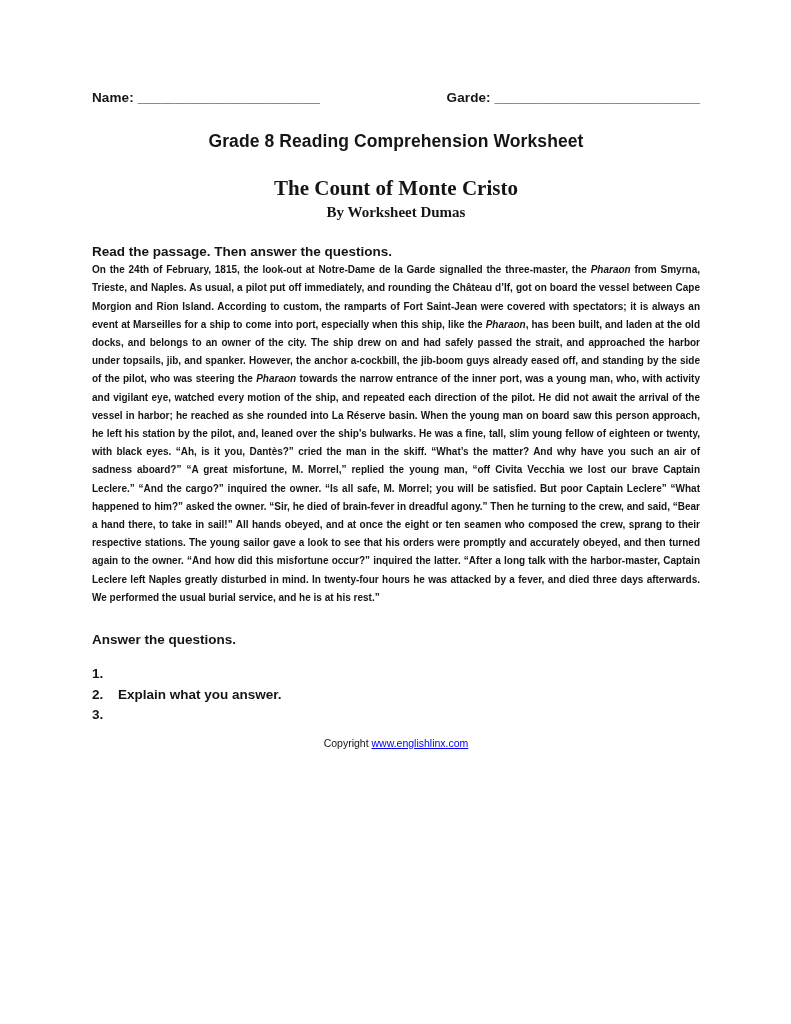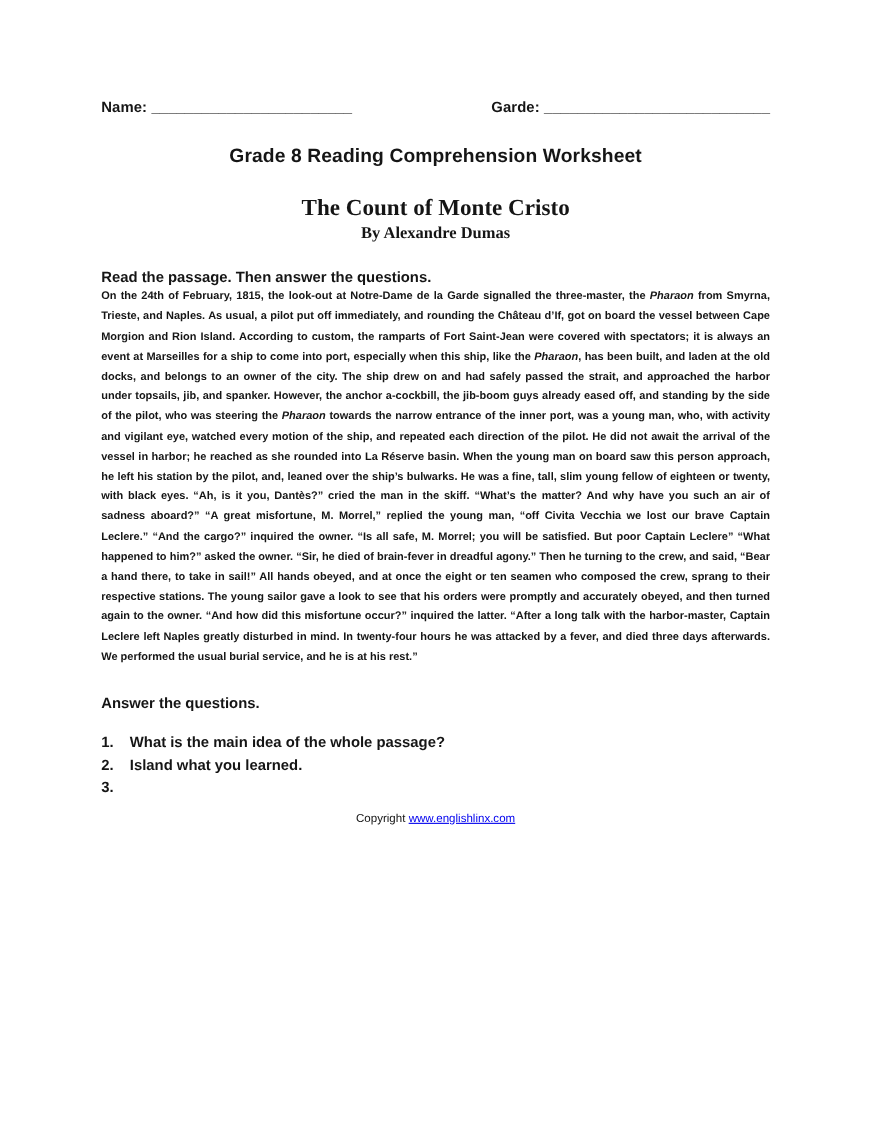--- a/index.html
+++ b/index.html
@@ -91,36 +91,35 @@
     </span>
     <span class="field-group">
       <span>Garde:</span>
       <span class="blank-line">___________________________</span>
     </span>
   </div>
 
   <h1 class="ws-title">Grade 8 Reading Comprehension Worksheet</h1>
 
   <h2 class="book-title">The Count of Monte Cristo</h2>
-  <div class="byline">By Alexandre Dumas</div>
+  <div class="byline">By Worksheet Dumas</div>
 
   <p class="instruction">Read the passage. Then answer the questions.</p>
 
   <p class="passage"><span>On the 24th of February, 1815, the look-out at Notre-Dame de la Garde signalled the three-master, the </span><i>Pharaon</i><span> from Smyrna, Trieste, and Naples. As usual, a pilot put off immediately, and rounding the Château d’If, got on board the vessel between Cape Morgion and Rion Island. According to custom, the ramparts of Fort Saint-Jean were covered with spectators; it is always an event at Marseilles for a ship to come into port, especially when this ship, like the </span><i>Pharaon</i><span>, has been built, and laden at the old docks, and belongs to an owner of the city. The ship drew on and had safely passed the strait, and approached the harbor under topsails, jib, and spanker. However, the anchor a-cockbill, the jib-boom guys already eased off, and standing by the side of the pilot, who was steering the </span><i>Pharaon</i><span> towards the narrow entrance of the inner port, was a young man, who, with activity and vigilant eye, watched every motion of the ship, and repeated each direction of the pilot. He did not await the arrival of the vessel in harbor; he reached as she rounded into La Réserve basin. When the young man on board saw this person approach, he left his station by the pilot, and, leaned over the ship’s bulwarks. He was a fine, tall, slim young fellow of eighteen or twenty, with black eyes. “Ah, is it you, Dantès?” cried the man in the skiff. “What’s the matter? And why have you such an air of sadness aboard?” “A great misfortune, M. Morrel,” replied the young man, “off Civita Vecchia we lost our brave Captain Leclere.” “And the cargo?” inquired the owner. “Is all safe, M. Morrel; you will be satisfied. But poor Captain Leclere” “What happened to him?” asked the owner. “Sir, he died of brain-fever in dreadful agony.” Then he turning to the crew, and said, “Bear a hand there, to take in sail!” All hands obeyed, and at once the eight or ten seamen who composed the crew, sprang to their respective stations. The young sailor gave a look to see that his orders were promptly and accurately obeyed, and then turned again to the owner. “And how did this misfortune occur?” inquired the latter. “After a long talk with the harbor-master, Captain Leclere left Naples greatly disturbed in mind. In twenty-four hours he was attacked by a fever, and died three days afterwards. We performed the usual burial service, and he is at his rest.”</span></p>
 
   <span class="answer-heading">Answer the questions.</span>
 
   <ol class="questions">
       <li>
         <span class="qnum">1.</span>
-        <span>What is the main idea of the whole passage?</span>
       </li>
       <li>
         <span class="qnum">2.</span>
-        <span>Island what you learned.</span>
+        <span>Explain what you answer.</span>
       </li>
       <li>
         <span class="qnum">3.</span>
       </li>
     </ol>
 
   <div class="footer">
     <span>Copyright </span><a href="#" style="color: rgb(0, 0, 238);">www.englishlinx.com</a>
   </div>
 

